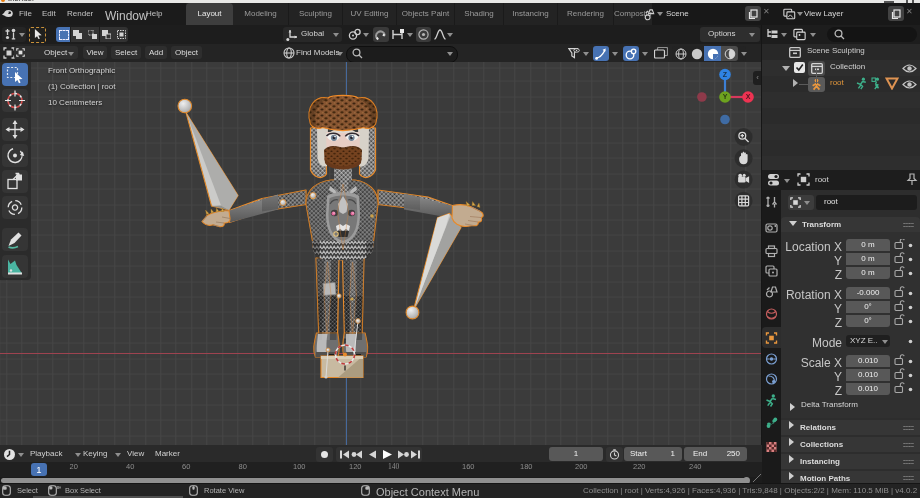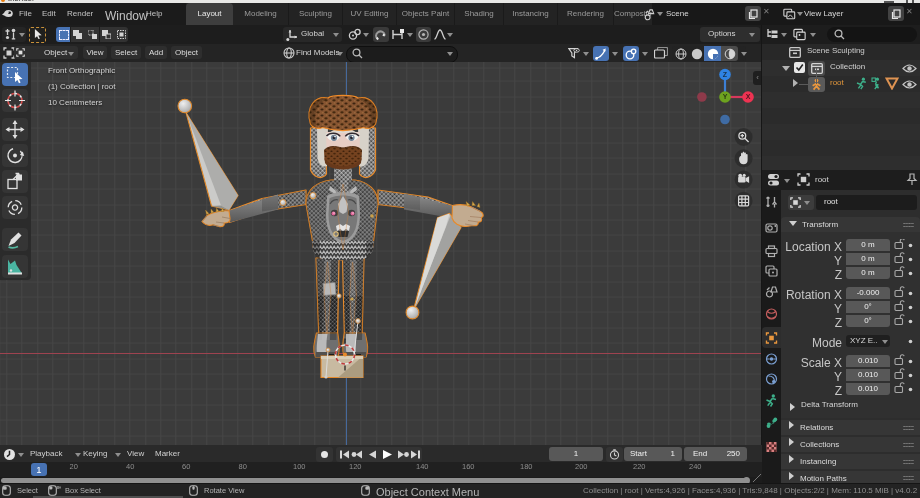--- a/index.html
+++ b/index.html
@@ -8,21 +8,21 @@
        -webkit-font-smoothing:antialiased;}
   .abs{position:absolute;}
   .row{display:flex;align-items:center;}
   .txt{color:#c3c3c3;}
   .chev{display:inline-block;width:7px;height:7px;}
   .chev:before{content:"";position:absolute;left:1px;top:1px;border-left:3px solid transparent;border-right:3px solid transparent;border-top:4px solid #8f8f8f;}
   .tab{box-sizing:border-box;height:22px;line-height:22px;text-align:center;overflow:hidden;color:#9b9b9b;font-size:8px;border-right:1px solid #1a1a1a;}
   .vbtn{position:absolute;background:#2e2e2e;border-radius:3px;height:13px;line-height:13px;font-size:8px;color:#dcdcdc;text-align:center;}
   .fld{position:absolute;background:#585858;height:12px;line-height:12px;font-size:8px;color:#f0f0f0;text-align:center;}
   .plabel{position:absolute;font-size:12px;color:#c6c6c6;text-align:right;}
-  .phdr{position:absolute;background:#363636;height:15px;line-height:15px;font-size:8px;color:#dcdcdc;width:139px;}
+  .phdr{position:absolute;background:#363636;height:15px;line-height:15px;font-size:8px;color:#dcdcdc;width:139px;font-weight:bold;}
   .dots{position:absolute;width:11px;height:6px;background-image:radial-gradient(circle,#7a7a7a 0.8px,transparent 1px);background-size:2.6px 3px;}
 </style>
 </head>
 <body>
 
 <div class="abs" style="left:0;top:0;width:920px;height:3px;background:#e8e8e6;"></div>
 <div class="abs" style="left:1px;top:-2px;width:4px;height:4px;border-radius:50%;background:#e87d0d;"></div>
 <div class="abs" style="left:8px;top:-6px;font-size:8px;color:#333;">blender</div>
 <div class="abs" style="left:884px;top:1px;width:10px;height:2px;background:#555;"></div>
 <div class="abs" style="left:906px;top:0px;width:2px;height:3px;background:#555;"></div>
@@ -844,21 +844,21 @@
 </div>
 
 <div class="abs" style="left:0;top:462px;width:762px;height:15px;background:#202020;"></div>
 <div class="abs" style="left:0;top:461.5px;width:762px;height:15px;font-size:7.5px;color:#8e8e8e;">
   <span class="abs" style="left:69.5px;">20</span>
     <span class="abs" style="left:126px;">40</span>
   <span class="abs" style="left:182px;">60</span>
     <span class="abs" style="left:238.5px;">80</span>
   <span class="abs" style="left:293px;">100</span>
     <span class="abs" style="left:349px;">120</span>
-  <span class="abs" style="left:416px;">140</span>
+  <span class="abs" style="left:388px;font-family:Liberation Serif, serif;">140</span>
     <span class="abs" style="left:462px;">160</span>
   <span class="abs" style="left:520px;">180</span>
     <span class="abs" style="left:575px;">200</span>
   <span class="abs" style="left:633px;">220</span>
     <span class="abs" style="left:689px;">240</span>
 </div>
 <div class="abs" style="left:31px;top:463px;width:16px;height:13px;background:#4772b3;border-radius:3px;color:#fff;font-size:9.5px;text-align:center;line-height:13px;">1</div>
 
 <div class="abs" style="left:0;top:477px;width:762px;height:6px;background:#1c1c1c;"></div>
 <div class="abs" style="left:1px;top:477.5px;width:745px;height:5px;background:#909090;border-radius:3px;"></div>

